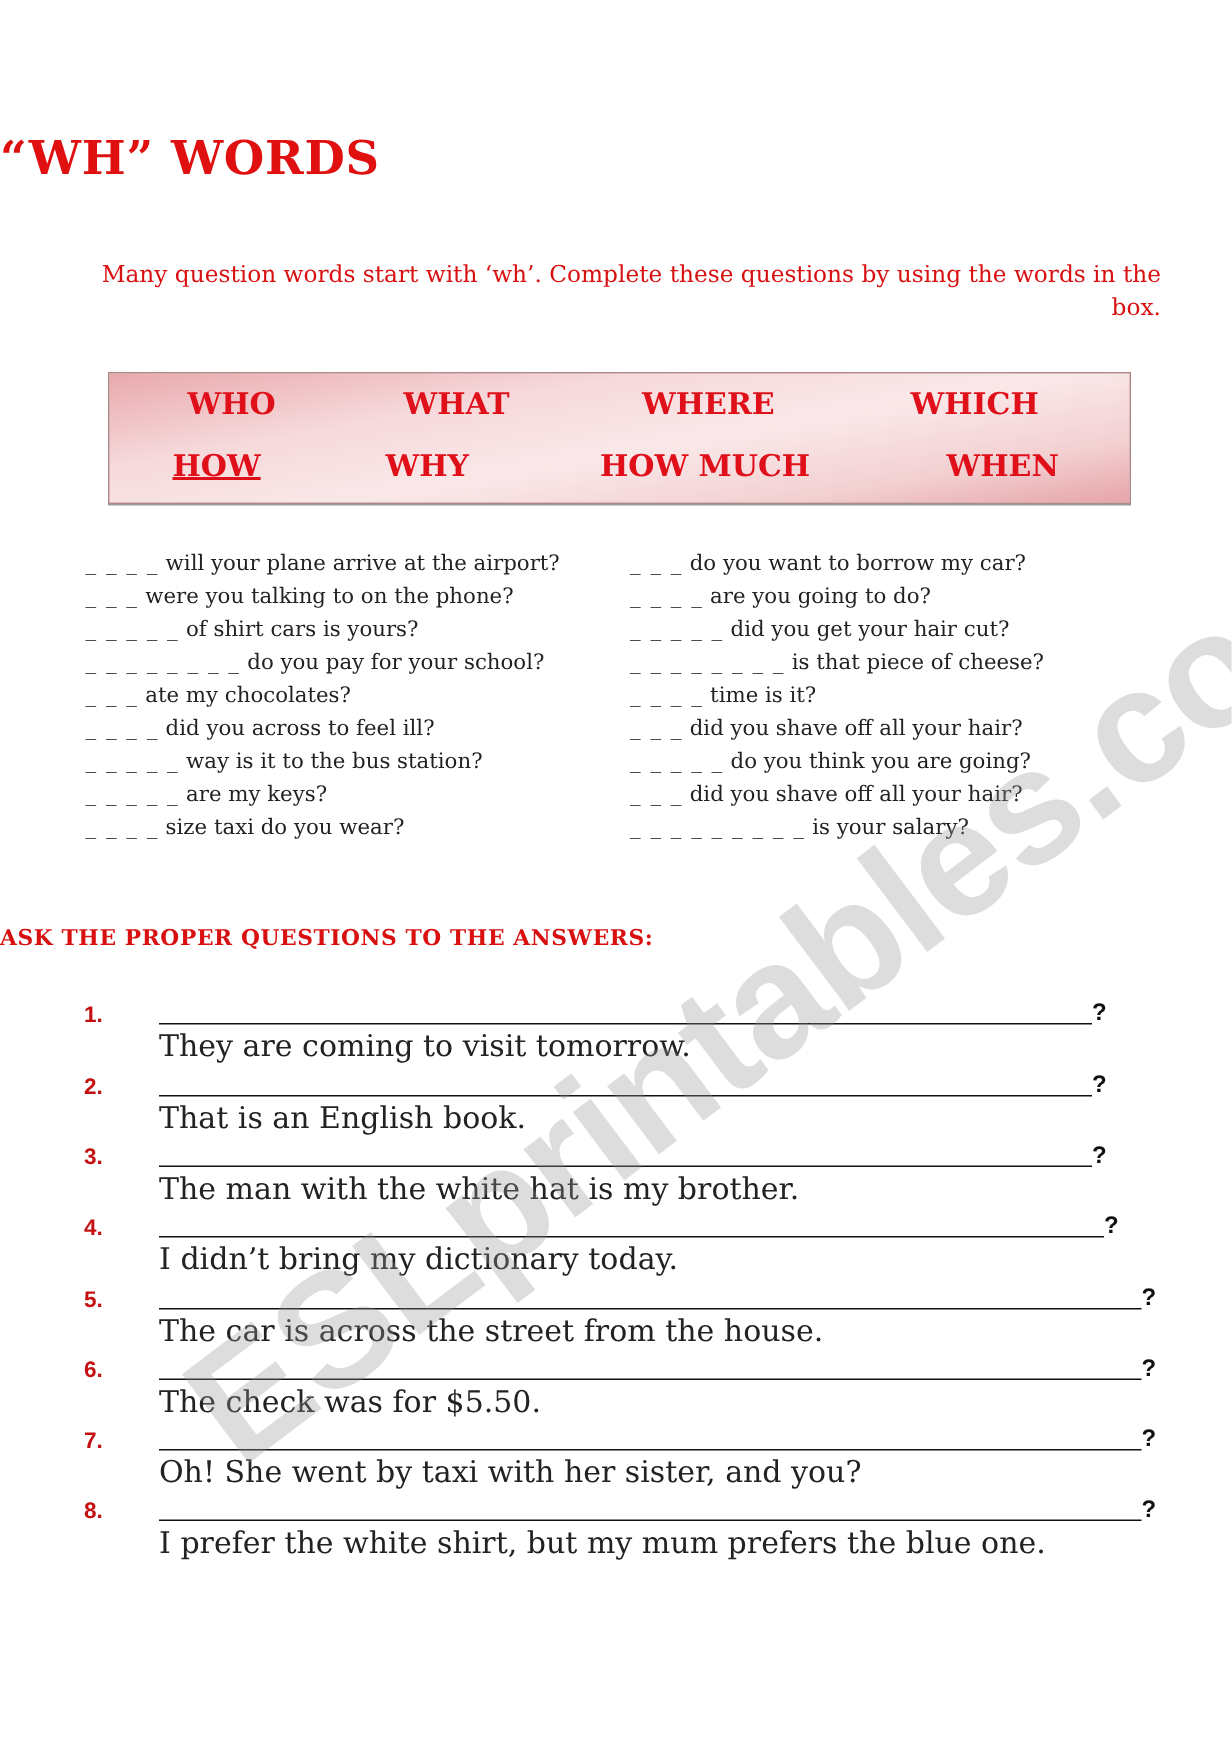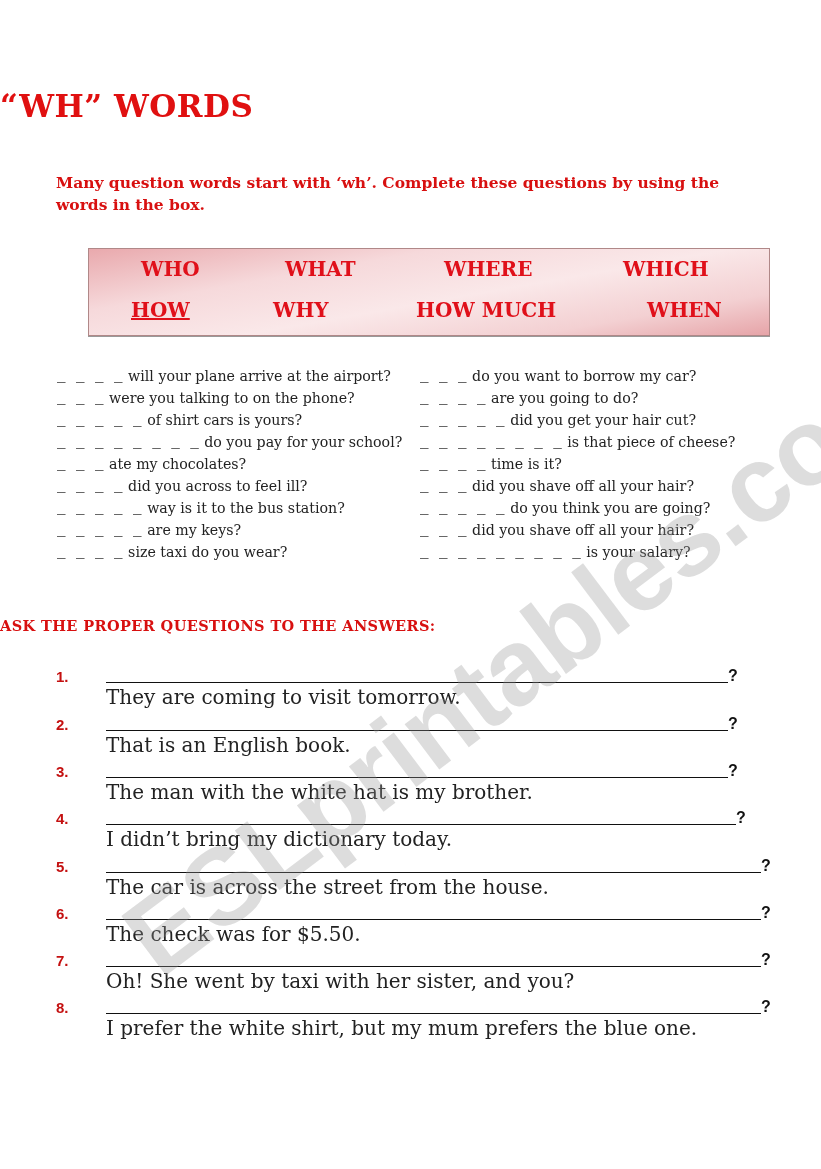--- a/index.html
+++ b/index.html
@@ -7,41 +7,41 @@
     width: 821px; height: 1169px; background: #ffffff; position: relative; overflow: hidden;
     font-family: "DejaVu Serif", serif;
   }
   .page { position: absolute; left: 0; top: 0; width: 821px; height: 1169px; }
   .title {
     position: absolute; top: 88px; left: 0; width: 821px; text-align: left;
     font-family: "DejaVu Serif", serif; font-weight: bold; font-size: 31px;
     color: #e01010; letter-spacing: 0.5px;
   }
   .instructions {
-    position: absolute; top: 172px; left: 56px; width: 718px; text-align: left;
-    font-family: "DejaVu Serif", serif; font-weight: bold; font-size: 15.5px;
+    position: absolute; top: 172px; left: 56px; width: 718px; text-align: right;
+    font-family: "DejaVu Serif", serif; font-weight: normal; font-size: 15.5px;
     color: #d81010; line-height: 22px;
   }
   .wordbox {
-    position: absolute; top: 248px; left: 88px; width: 680px; height: 86px;
+    position: absolute; top: 248px; left: 72px; width: 680px; height: 86px;
     border: 1px solid #b08888;
     background: linear-gradient(170deg, #e9a9ad 0%, #f6d9db 30%, #fae8e9 55%, #f3d0d2 80%, #e6a4a8 100%);
     box-shadow: 0 1px 0 #999;
   }
   .word {
     position: absolute; font-family: "DejaVu Serif", serif; font-weight: bold;
     font-size: 20px; color: #e0101a; white-space: nowrap;
   }
   .word.underlined { text-decoration: underline; text-decoration-thickness: 2px; }
   .qcol {
     position: absolute; top: 365px;
     font-family: "DejaVu Serif", serif; font-size: 14.2px; color: #222;
   }
   .qline { height: 22px; line-height: 22px; white-space: nowrap; }
-  .qline .blank { letter-spacing: 1px; font-family: Liberation Mono, monospace; }
+  .qline .blank { letter-spacing: 1px; }
   .section-title {
     position: absolute; top: 617px; left: 0; width: 821px; 
     font-family: "DejaVu Serif", serif; font-weight: bold; font-size: 14.5px;
     color: #d81010; letter-spacing: 0.4px;
   }
   .item { position: absolute; left: 56px; width: 730px; height: 48px; }
   .item .num {
     position: absolute; left: 0; top: 0; font-family: "Liberation Sans", sans-serif;
     font-weight: bold; font-size: 15px; color: #c41010;
   }

